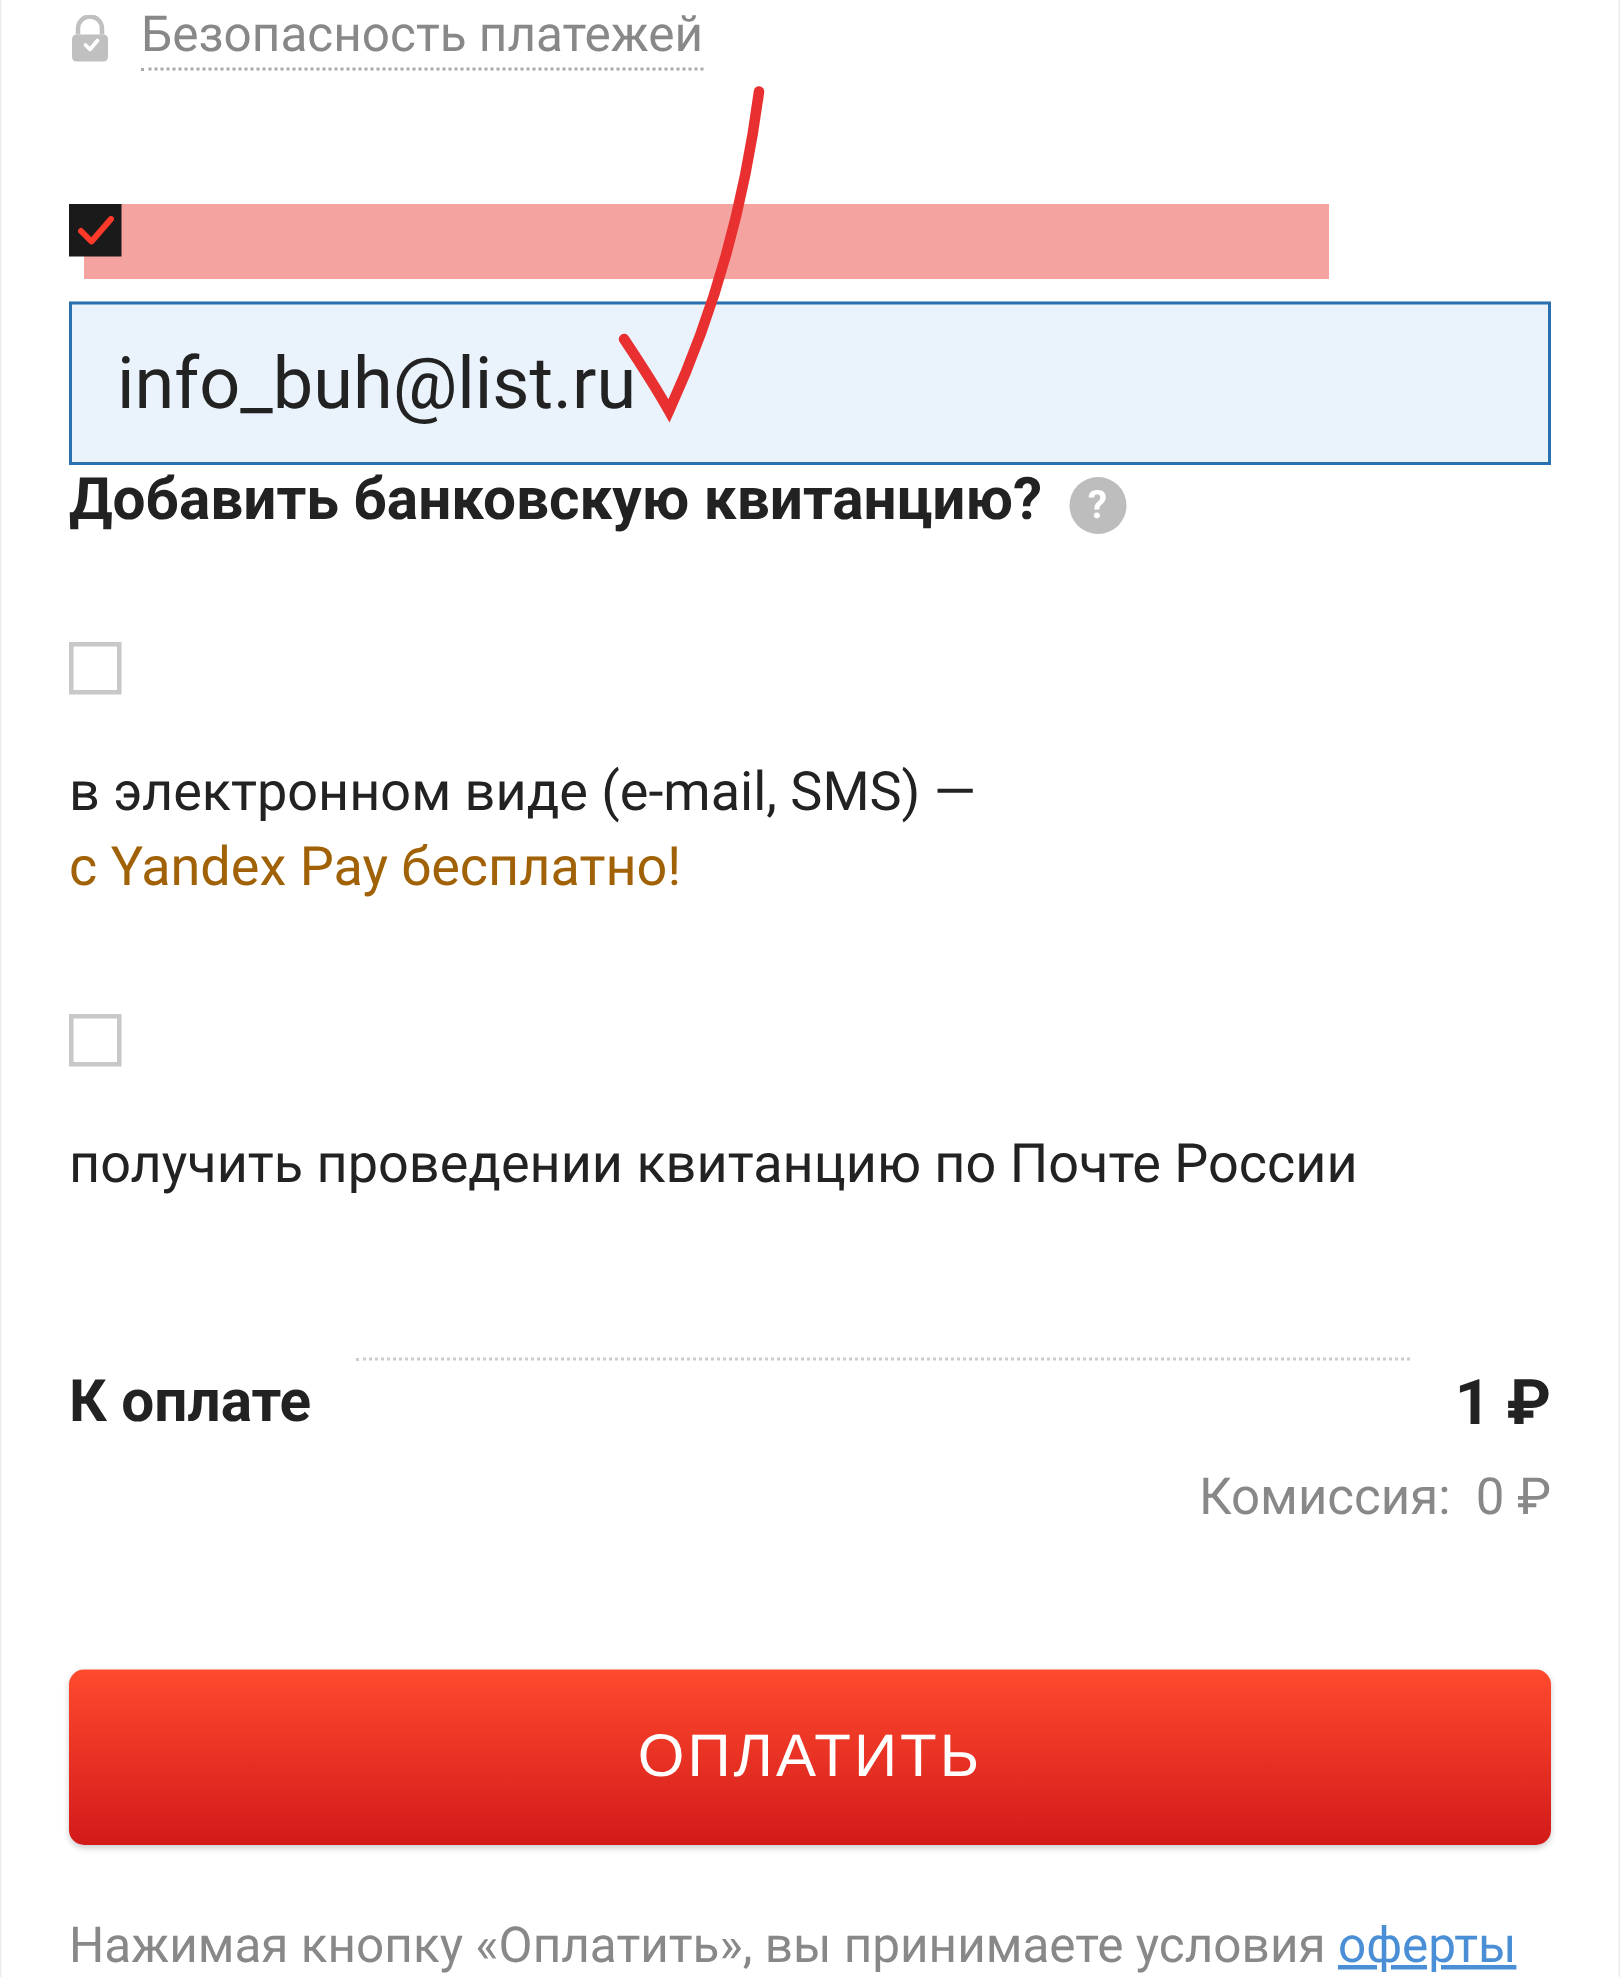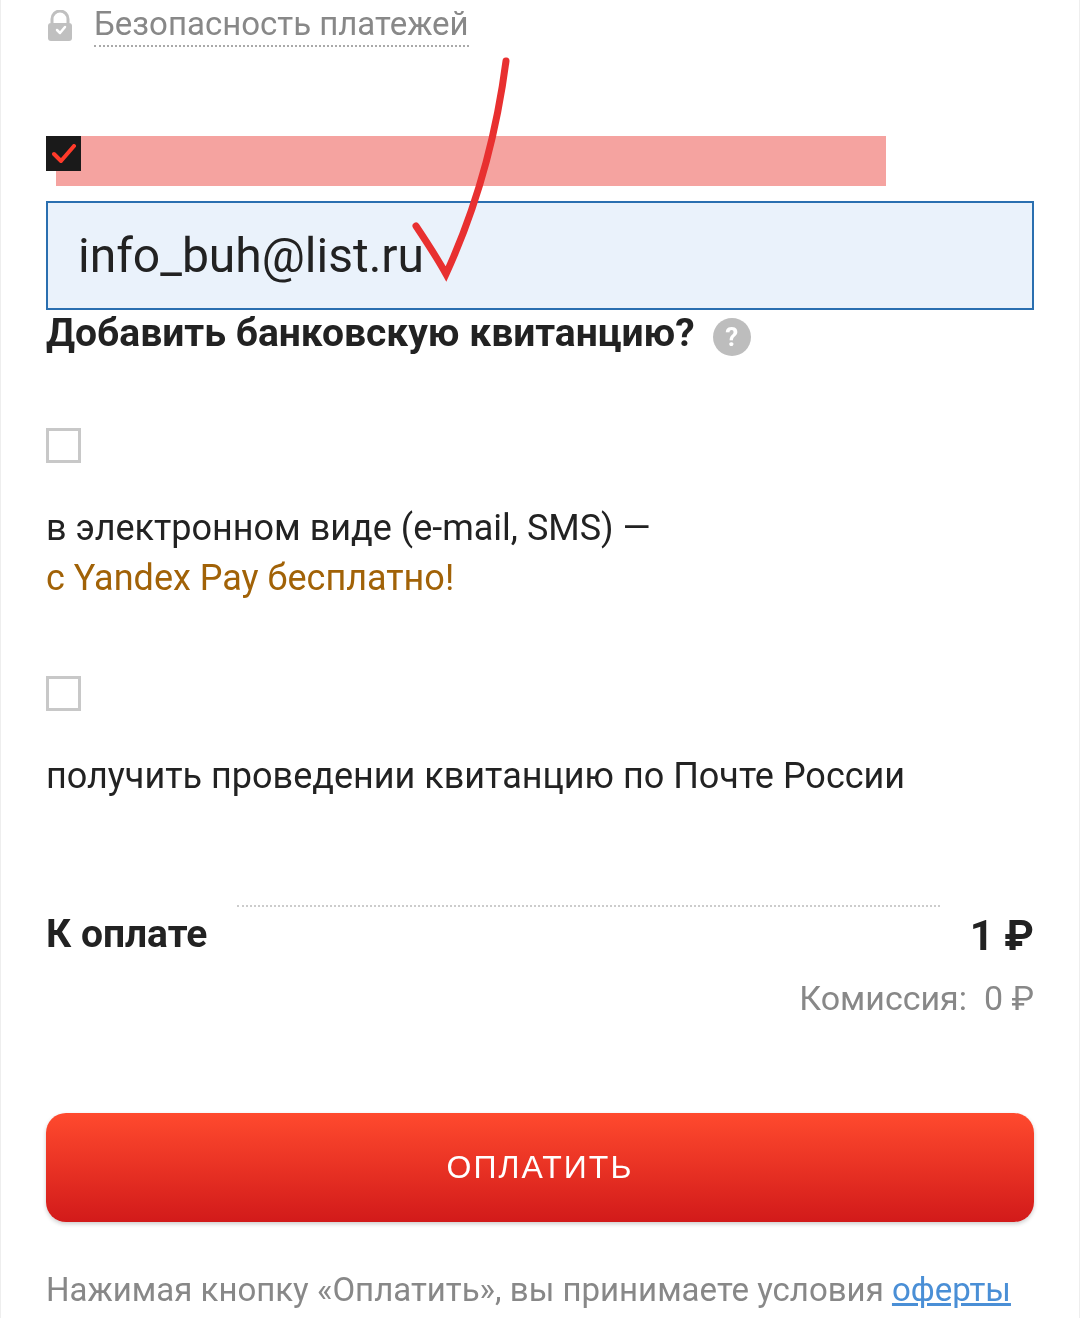--- a/index.html
+++ b/index.html
@@ -156,23 +156,23 @@
       text-align: right;
       margin-top: 18px;
       font-size: 34px;
       color: #888;
     }
     .pay-button {
       width: 100%;
       margin-top: 95px;
       background: linear-gradient(to bottom, #ff4a2e 0%, #d21a1a 100%);
       border: none;
-      border-radius: 20px;
+      border-radius: 10px;
       color: #fff;
-      font-size: 32px;
+      font-size: 40px;
       letter-spacing: 2px;
       padding: 36px 0;
       cursor: pointer;
       box-shadow: 0 2px 4px rgba(0,0,0,0.2);
     }
     .disclaimer {
       margin-top: 44px;
       font-size: 33px;
       color: #888;
       line-height: 1.45;

